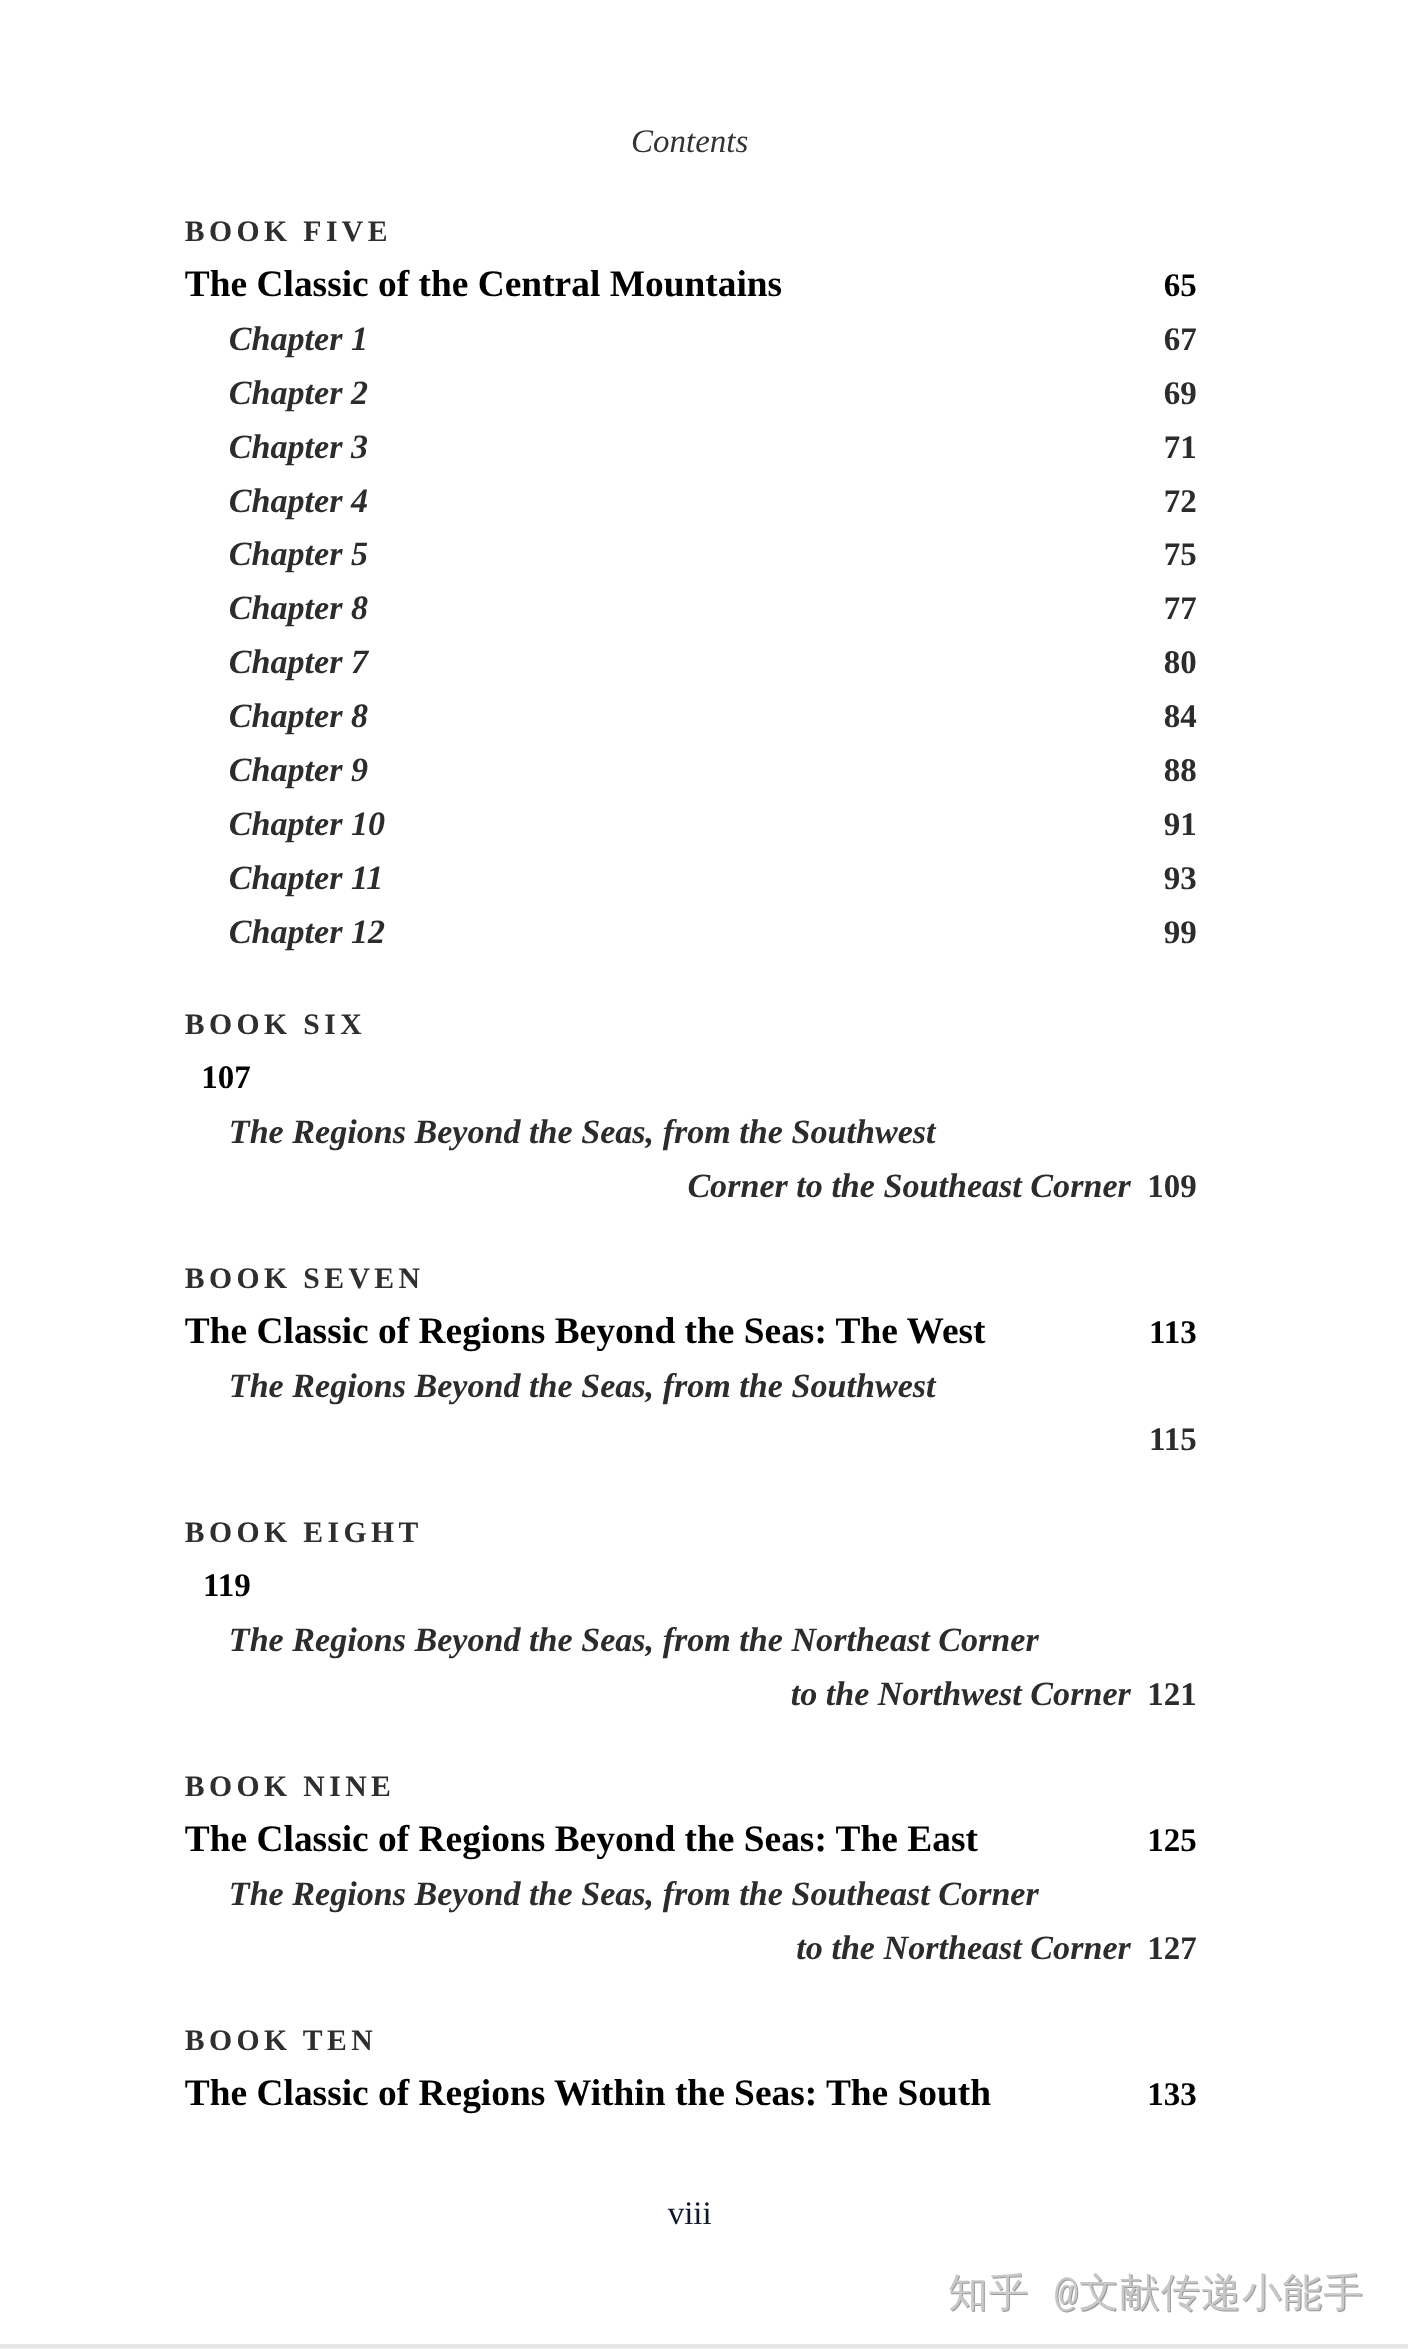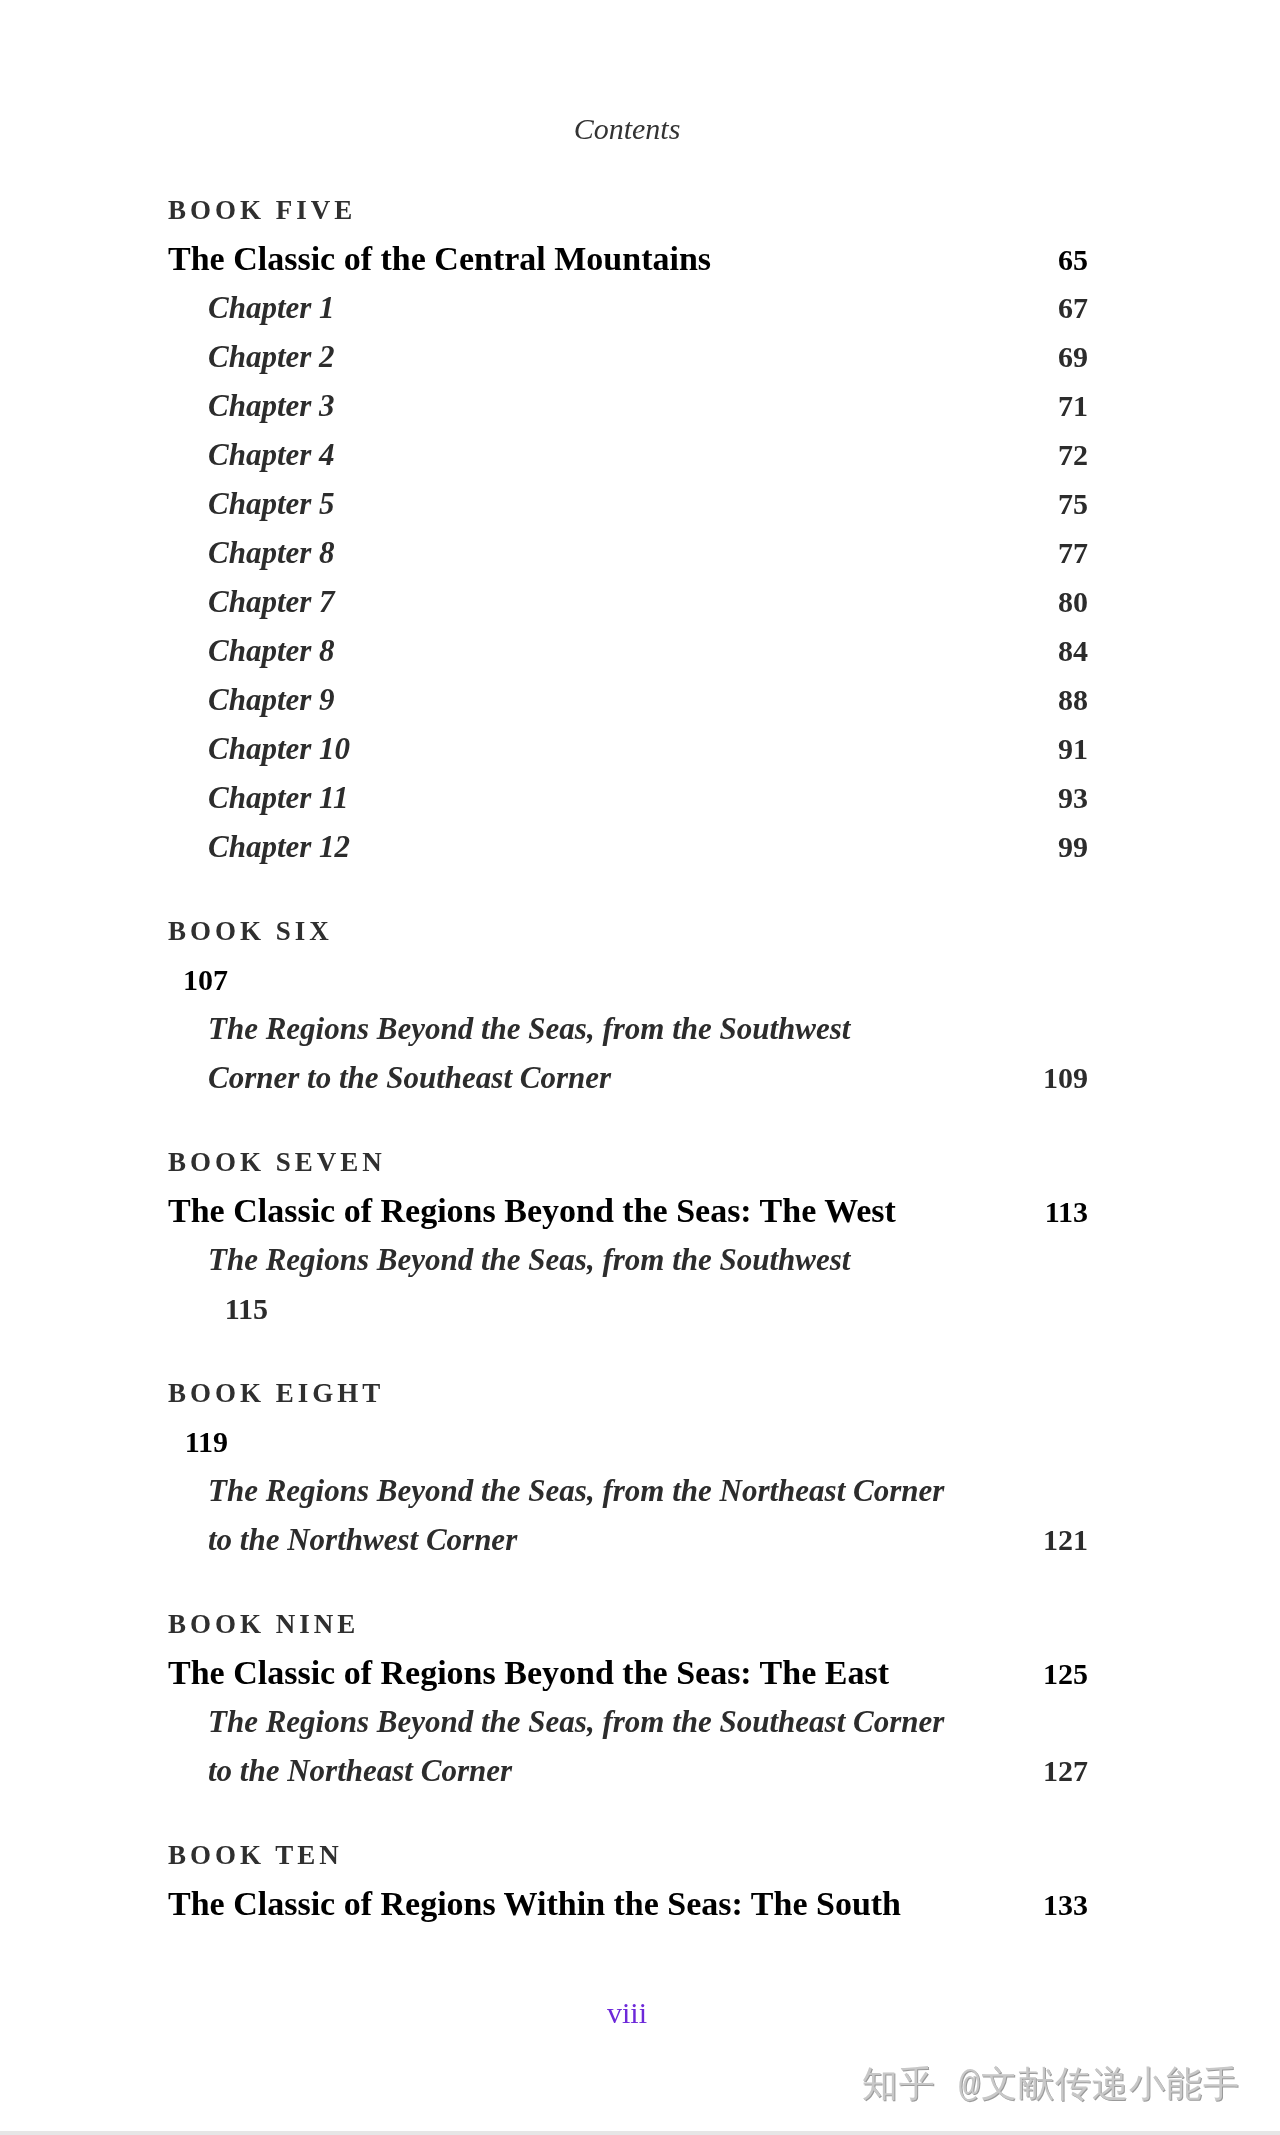--- a/index.html
+++ b/index.html
@@ -13,25 +13,25 @@
     font-style: italic; font-size: 30px; color: #333;
   }
   .toc { position: absolute; left: 168px; top: 186px; width: 920px; font-weight: bold; }
   .book { margin-bottom: 36px; }
   .book-label {
     font-size: 27px; letter-spacing: 4px; color: #2f2f2f; height: 48px; line-height: 48px;
   }
   .row { display: flex; justify-content: space-between; align-items: baseline; }
   .row.title { font-size: 34px; height: 49px; line-height: 49px; color: #000000; }
   .row.sub { font-size: 31px; height: 49px; line-height: 49px; font-style: italic; padding-left: 40px; color: #2c2c2c; }
-  .row.sub-cont { font-size: 31px; height: 49px; line-height: 49px; font-style: italic; padding-left: 40px; color: #2c2c2c; }
+  .row.sub-cont { font-size: 31px; height: 49px; line-height: 49px; font-style: italic; padding-left: 40px; color: #2c2c2c; justify-content: flex-end; }
   .pg { font-style: normal; font-size: 30px; min-width: 60px; text-align: right; padding-right: 0; }
   .folio {
     position: absolute; top: 1996px; left: 0; width: 1254px; text-align: center;
-    font-size: 30px; color: #6d28d9;
+    font-size: 30px; color: #0f172a;
   }
   .watermark {
     position: absolute; top: 2060px; right: 40px; font-family: Liberation Mono, monospace;
     font-size: 36px; color: #c8c8c8; text-shadow: 1px 1px 0 #9a9a9a; letter-spacing: 1px;
   }
   .bottom-rule { position: absolute; left: 0; right: 0; bottom: 0; height: 4px; background: #e6e6e6; }
 </style>
 </head>
 <body>
 

